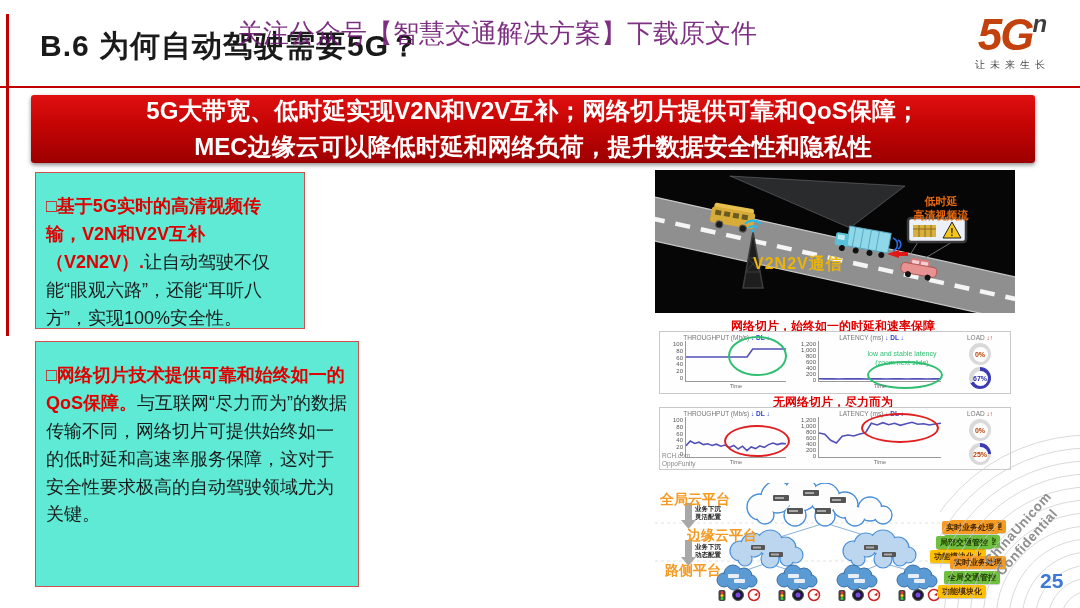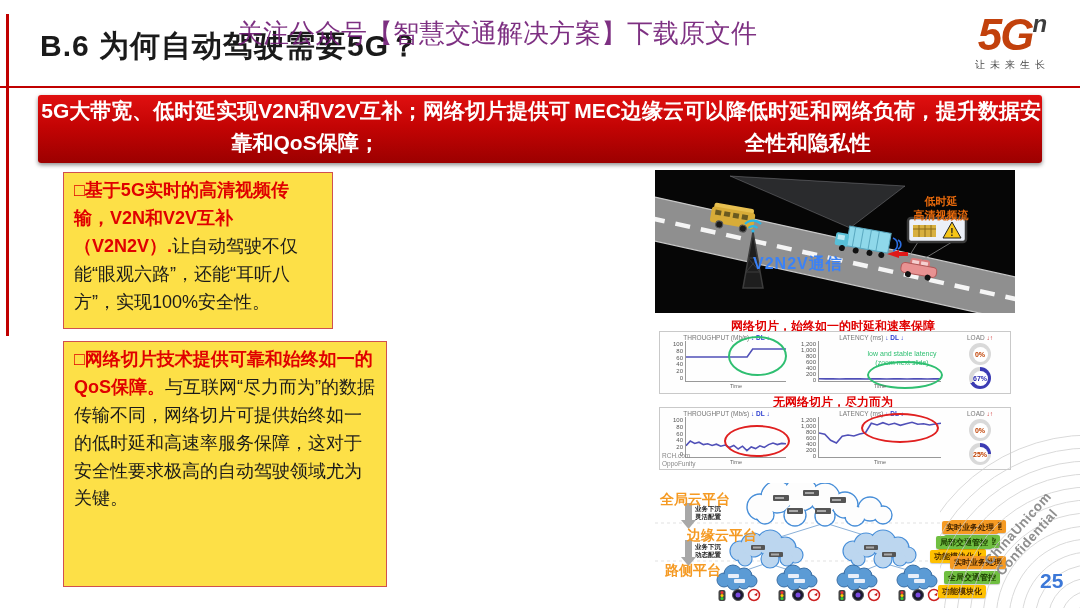--- a/index.html
+++ b/index.html
@@ -10,34 +10,34 @@
   .overlay-wm{position:absolute;left:237px;top:16px;font-size:26px;color:#701a75;opacity:.9;z-index:4;
               font-family:"Liberation Serif",serif;white-space:nowrap;}
   .logo{position:absolute;right:30px;top:10px;text-align:center;z-index:3;}
   .logo-line{white-space:nowrap;}
   .logo-main{font-size:44px;font-weight:bold;font-style:italic;color:#c2410c;letter-spacing:-2px;}
   .logo-sup{font-size:24px;font-weight:bold;color:#3d3d3d;vertical-align:18px;font-style:italic;}
   .logo-slogan{font-size:10px;color:#4a4a4a;letter-spacing:5px;margin-top:-2px;}
   .header-rule{position:absolute;left:0;top:86px;width:1080px;height:2px;background:#c00000;}
   .left-bar{position:absolute;left:6px;top:14px;width:3px;height:322px;background:#c00000;}
   
-  .banner{position:absolute;left:38px;top:95px;width:1004px;height:68px;border-radius:3px;
+  .banner{position:absolute;left:31px;top:95px;width:1004px;height:68px;border-radius:3px;
           background:linear-gradient(180deg,#e01010 0%,#c40404 45%,#9c0000 100%);
-          box-shadow:0 2px 4px rgba(0,0,0,.45);color:#fff;font-weight:bold;font-size:21px;
-          display:flex;flex-direction:row;justify-content:center;text-align:center;line-height:1.5;}
-  
-  .tbox{position:absolute;background:#fde047;border:1.6px solid #d05050;padding:4px 10px;
-        font-size:18px;line-height:1.55;color:#1a1a1a;box-sizing:border-box;margin-left:28px;}
+          box-shadow:0 2px 4px rgba(0,0,0,.45);color:#fff;font-weight:bold;font-size:24px;
+          display:flex;flex-direction:column;justify-content:center;text-align:center;line-height:1.5;}
+  
+  .tbox{position:absolute;background:#5eead4;border:1.6px solid #d05050;padding:20px 10px;
+        font-size:18px;line-height:1.55;color:#1a1a1a;box-sizing:border-box;}
   .tbox .lead{color:#e00000;font-weight:bold;}
   .box1{left:35px;top:172px;width:270px;height:157px;}
   .box2{left:35px;top:341px;width:324px;height:246px;}
   .box3{left:318px;top:172px;width:332px;height:415px;}
   
   .road{position:absolute;left:655px;top:170px;width:360px;height:143px;background:#060606;}
-  .v2n2v{position:absolute;left:98px;top:84px;color:#3b82f6;font-weight:bold;font-size:16px;letter-spacing:1px;}
+  .v2n2v{position:absolute;left:98px;top:84px;color:#eab308;font-weight:bold;font-size:16px;letter-spacing:1px;}
   .video-label{position:absolute;left:240px;top:24px;width:92px;text-align:center;color:#e8690b;
                font-weight:bold;font-size:11px;line-height:1.3;}
   
   .chart-title{position:absolute;left:655px;width:356px;text-align:center;color:#e00000;font-weight:bold;font-size:12px;}
   .ct1{top:318px;} .ct2{top:394px;}
   .panel{position:absolute;left:659px;width:352px;height:63px;border:1px solid #c9c9c9;background:#fefefe;
          display:flex;box-sizing:border-box;}
   .p1{top:331px;} .p2{top:407px;}
   .mc{position:relative;}
   .mc.tp{width:133px;} .mc.lat{width:157px;}

